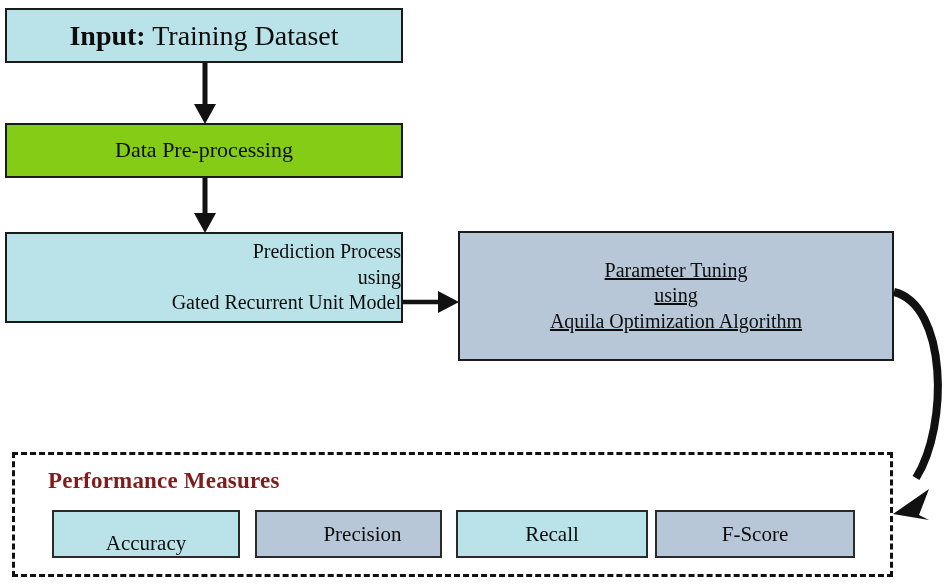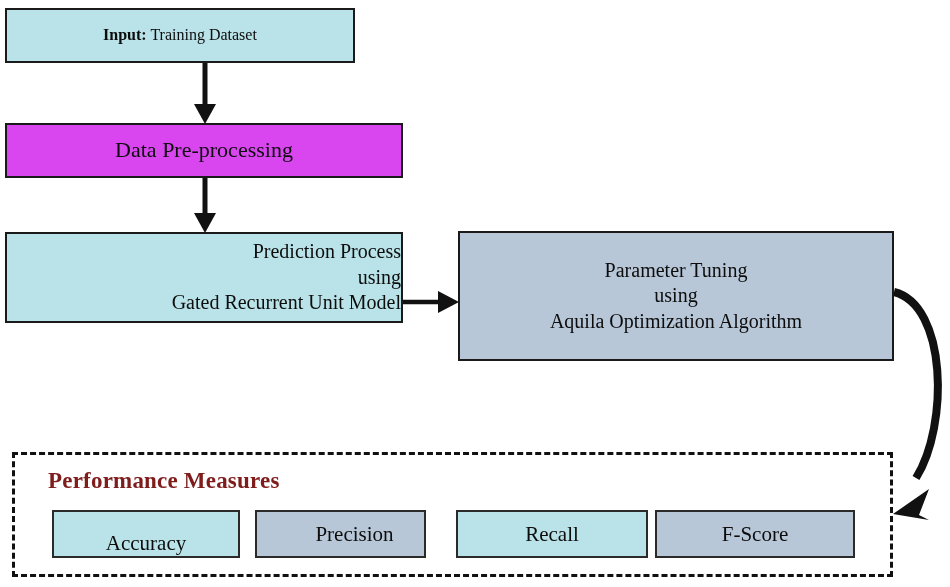--- a/index.html
+++ b/index.html
@@ -27,22 +27,22 @@
     align-items: center;
     justify-content: center;
     text-align: center;
     line-height: 1.28;
     color: #0d0d0d;
   }
   .node .line { display: block; width: 100%; }
 
   
   #node-input {
-    left: 5px; top: 8px; width: 350px; height: 55px;
-    font-size: 16px;
+    left: 5px; top: 8px; width: 398px; height: 55px;
+    font-size: 28px;
     justify-content: center;
   }
   #node-input .strong { font-weight: bold; }
 
   #node-preprocess {
     left: 5px; top: 123px; width: 398px; height: 55px;
     font-size: 22px;
   }
 
   #node-prediction {
@@ -80,52 +80,52 @@
     border: 2.5px solid #2a2a2a;
     height: 48px;
     top: 510px;
     display: flex;
     align-items: center;
     justify-content: center;
     font-size: 21px;
     color: #0d0d0d;
   }
   #metric-accuracy  { left: 52px;  width: 188px; align-items: flex-end; }
-  #metric-precision { left: 255px; width: 171px; padding-left: 28px; }
+  #metric-precision { left: 255px; width: 187px; padding-left: 28px; }
   #metric-recall    { left: 456px; width: 192px; }
   #metric-fscore    { left: 655px; width: 200px; }
 
   
   #connectors {
     position: absolute;
     left: 0; top: 0;
     width: 950px; height: 587px;
     pointer-events: none;
   }
 </style>
 </head>
 <body>
 
 <div id="canvas">
 
   <div class="node" id="node-input" style="background: rgb(185, 227, 232);">
     <span class="line"><b class="strong">Input:</b><span> Training Dataset</span></span>
   </div>
 
-  <div class="node" id="node-preprocess" style="background: #d946ef;">
+  <div class="node" id="node-preprocess" style="background: #84cc16;">
     <span class="line">Data Pre-processing</span>
   </div>
 
   <div class="node" id="node-prediction" style="background: rgb(185, 227, 232);">
     <span class="line">Prediction Process</span>
     <span class="line">using</span>
     <span class="line">Gated Recurrent Unit Model</span>
   </div>
 
-  <div class="node" id="node-tuning" style="background: rgb(183, 199, 216);">
+  <div class="node" id="node-tuning" style="background: rgb(183, 199, 216); text-decoration: underline;">
     <span class="line">Parameter Tuning</span>
     <span class="line">using</span>
     <span class="line">Aquila Optimization Algorithm</span>
   </div>
 
   <div id="perf-box"></div>
   <div id="perf-title">Performance Measures</div>
 
   <div class="metric" id="metric-accuracy" style="background: rgb(185, 227, 232);">
     <span>Accuracy</span>

